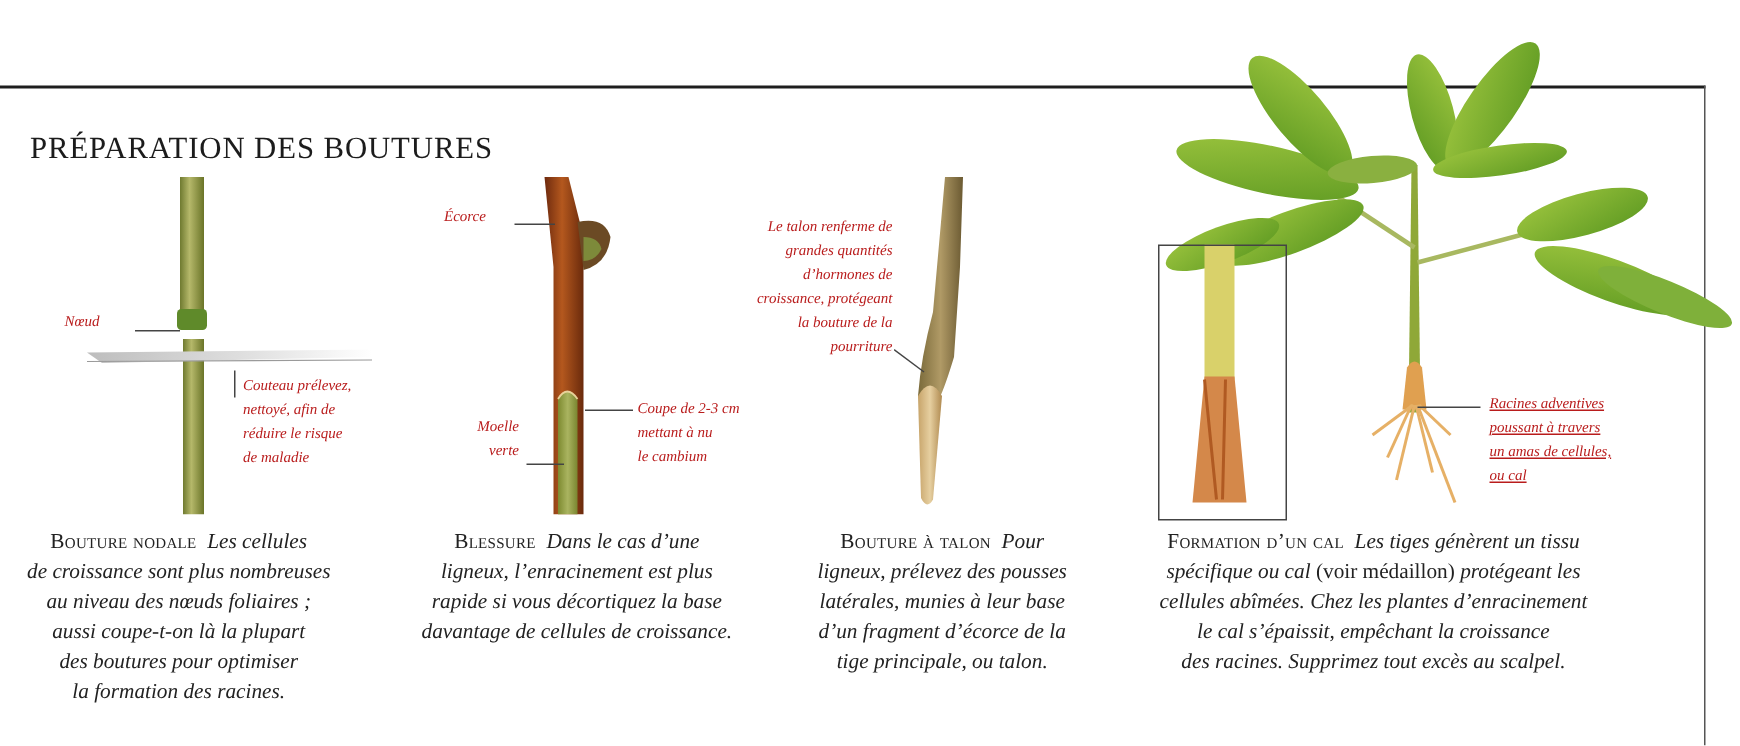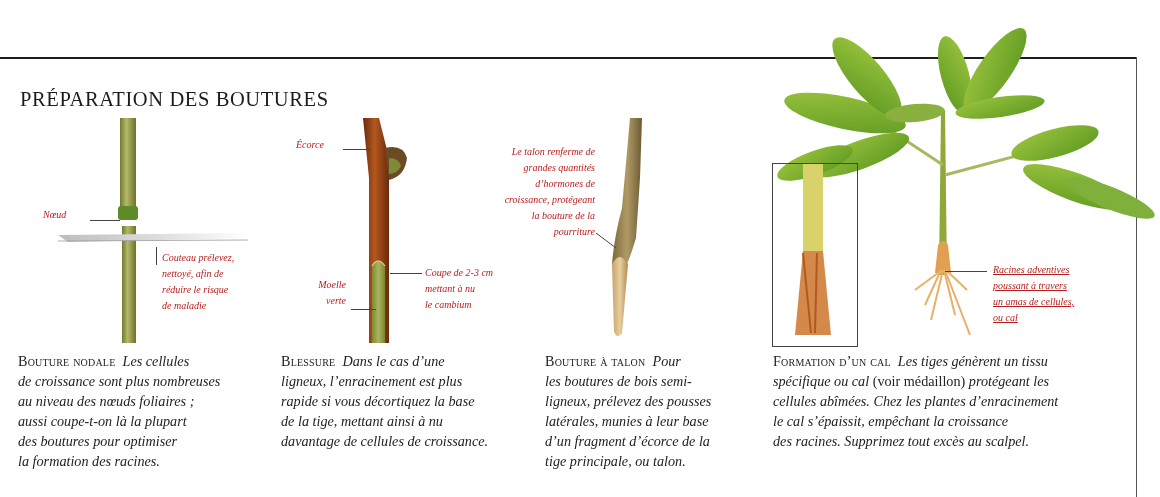--- a/index.html
+++ b/index.html
@@ -12,21 +12,21 @@
            letter-spacing:0.6px; color:#1c1c1c; white-space:nowrap; }
   .lbl { font-family:"Liberation Serif", serif; font-style:italic; font-size:10px;
          line-height:16px; color:#b91c1c; white-space:nowrap; }
   .lbl.r { text-align:right; }
   .lead { height:1px; background:#444; }
   .vlead { width:1px; background:#444; }
   .cap { font-family:"Liberation Serif", serif; font-size:14.2px; line-height:20px; color:#222; }
   .cap .head { font-variant:small-caps; font-style:normal; letter-spacing:0.2px; }
   .cap .body { font-style:italic; }
   .cap .roman { font-style:normal; }
-  .cap div { white-space:nowrap; }
+  .cap div { white-space:nowrap;text-align:center; }
   svg { display:block; }
   .inset-box { left:772px; top:163px; width:84px; height:182px; border:1px solid #444; background:transparent; }
 </style>
 </head>
 <body>
 
 <div class="abs rule-top"></div>
 <div class="abs rule-right"></div>
 
 <div class="abs title">PRÉPARATION DES BOUTURES</div>
@@ -108,21 +108,20 @@
 <div class="abs lead" style="left:390px;top:273px;width:32px;"></div>
 <div class="abs lbl" style="left:425px;top:265px;">
   <div>Coupe de 2-3 cm</div>
   <div>mettant à nu</div>
   <div>le cambium</div>
 </div>
 <div class="abs cap" style="left:281px;top:351px;">
   <div><span class="head">Blessure</span>&nbsp; <span class="body">Dans le cas d’une</span></div>
   <div class="body">ligneux, l’enracinement est plus</div>
   <div class="body">rapide si vous décortiquez la base</div>
-  <div class="body">de la tige, mettant ainsi à nu</div>
   <div class="body">davantage de cellules de croissance.</div>
 </div>
 
 <div class="abs" style="left:600px;top:118px;width:50px;height:225px;">
   <svg width="50" height="225" viewBox="0 0 50 225">
     <defs>
       <linearGradient id="g3" x1="0" x2="1">
         <stop offset="0" stop-color="#7a6a3a"></stop>
           <stop offset="0.5" stop-color="#b09a66"></stop>
           <stop offset="1" stop-color="#6b5a32"></stop>
@@ -145,21 +144,20 @@
   <div>la bouture de la</div>
   <div>pourriture</div>
 </div>
 <div class="abs" style="left:596px;top:232px;width:22px;height:18px;">
   <svg width="22" height="18">
       <path d="M0 1 L20 16" stroke="#444" stroke-width="1"></path>
     </svg>
 </div>
 <div class="abs cap" style="left:545px;top:351px;">
   <div><span class="head">Bouture à talon</span>&nbsp; <span class="body">Pour</span></div>
-  <div class="body">les boutures de bois semi-</div>
   <div class="body">ligneux, prélevez des pousses</div>
   <div class="body">latérales, munies à leur base</div>
   <div class="body">d’un fragment d’écorce de la</div>
   <div class="body">tige principale, ou talon.</div>
 </div>
 
 <div class="abs" style="left:755px;top:15px;width:400px;height:330px;">
   <svg width="400" height="330" viewBox="0 0 400 330">
     <defs>
       <linearGradient id="lf" x1="0" x2="1" y1="0" y2="1">

